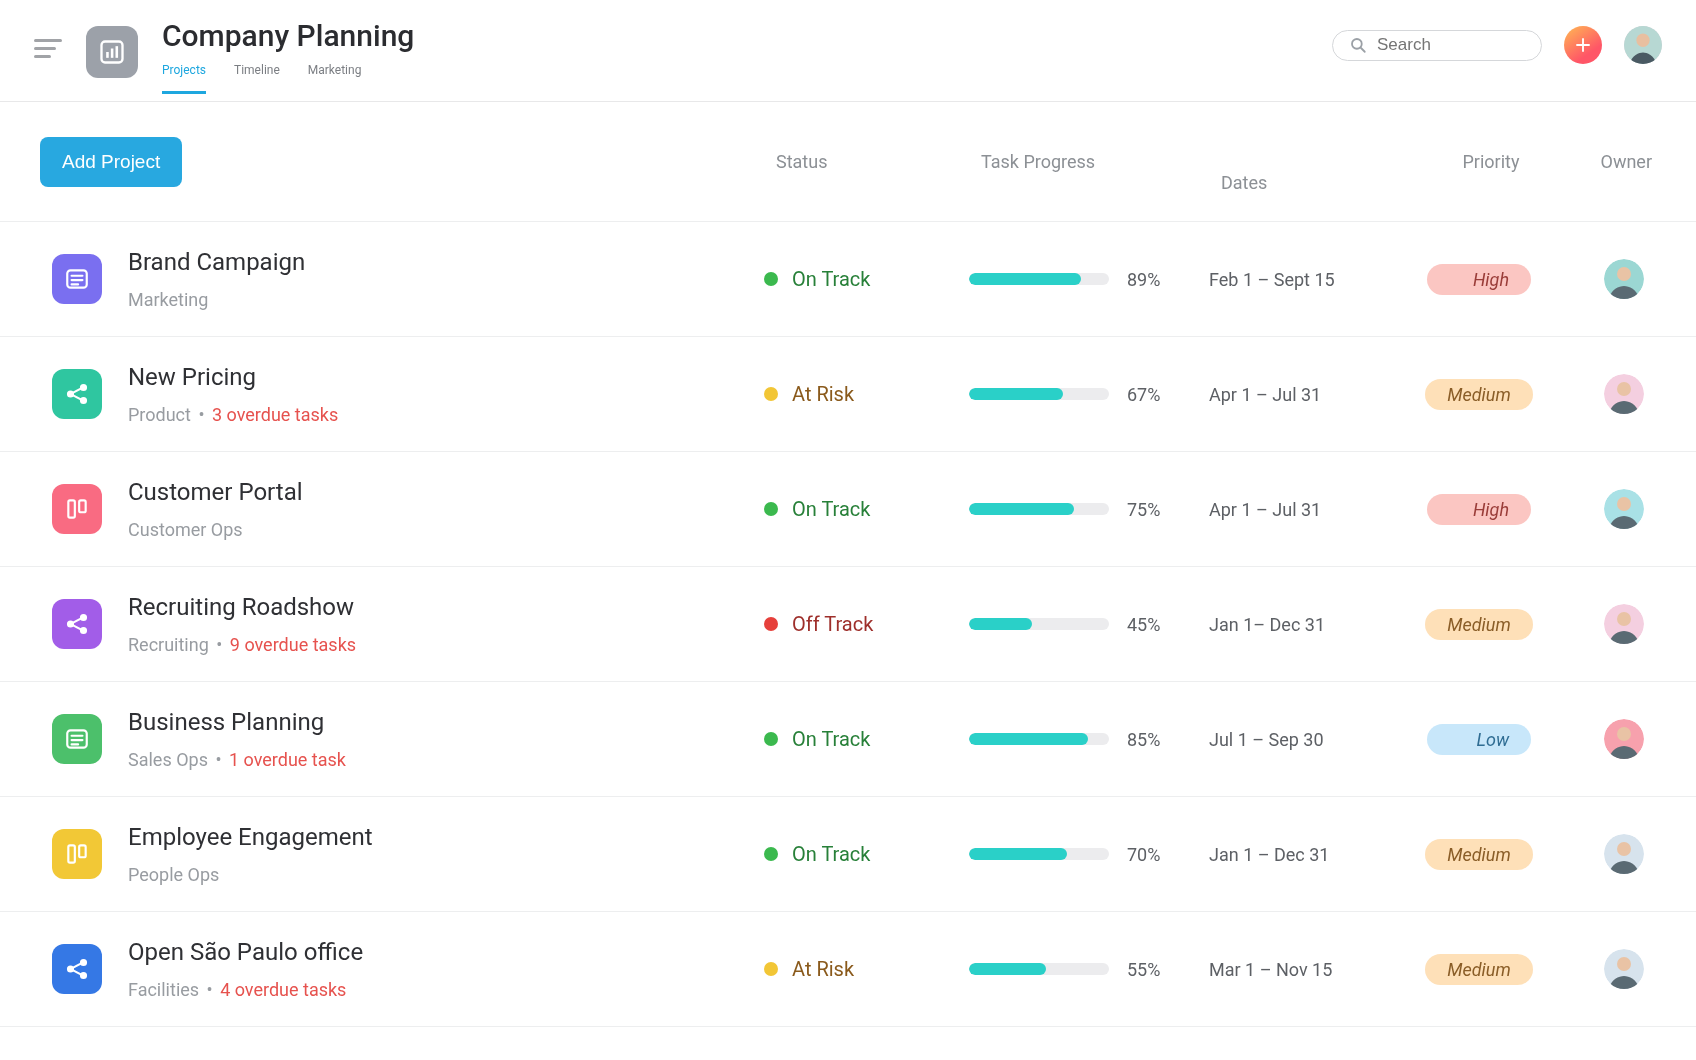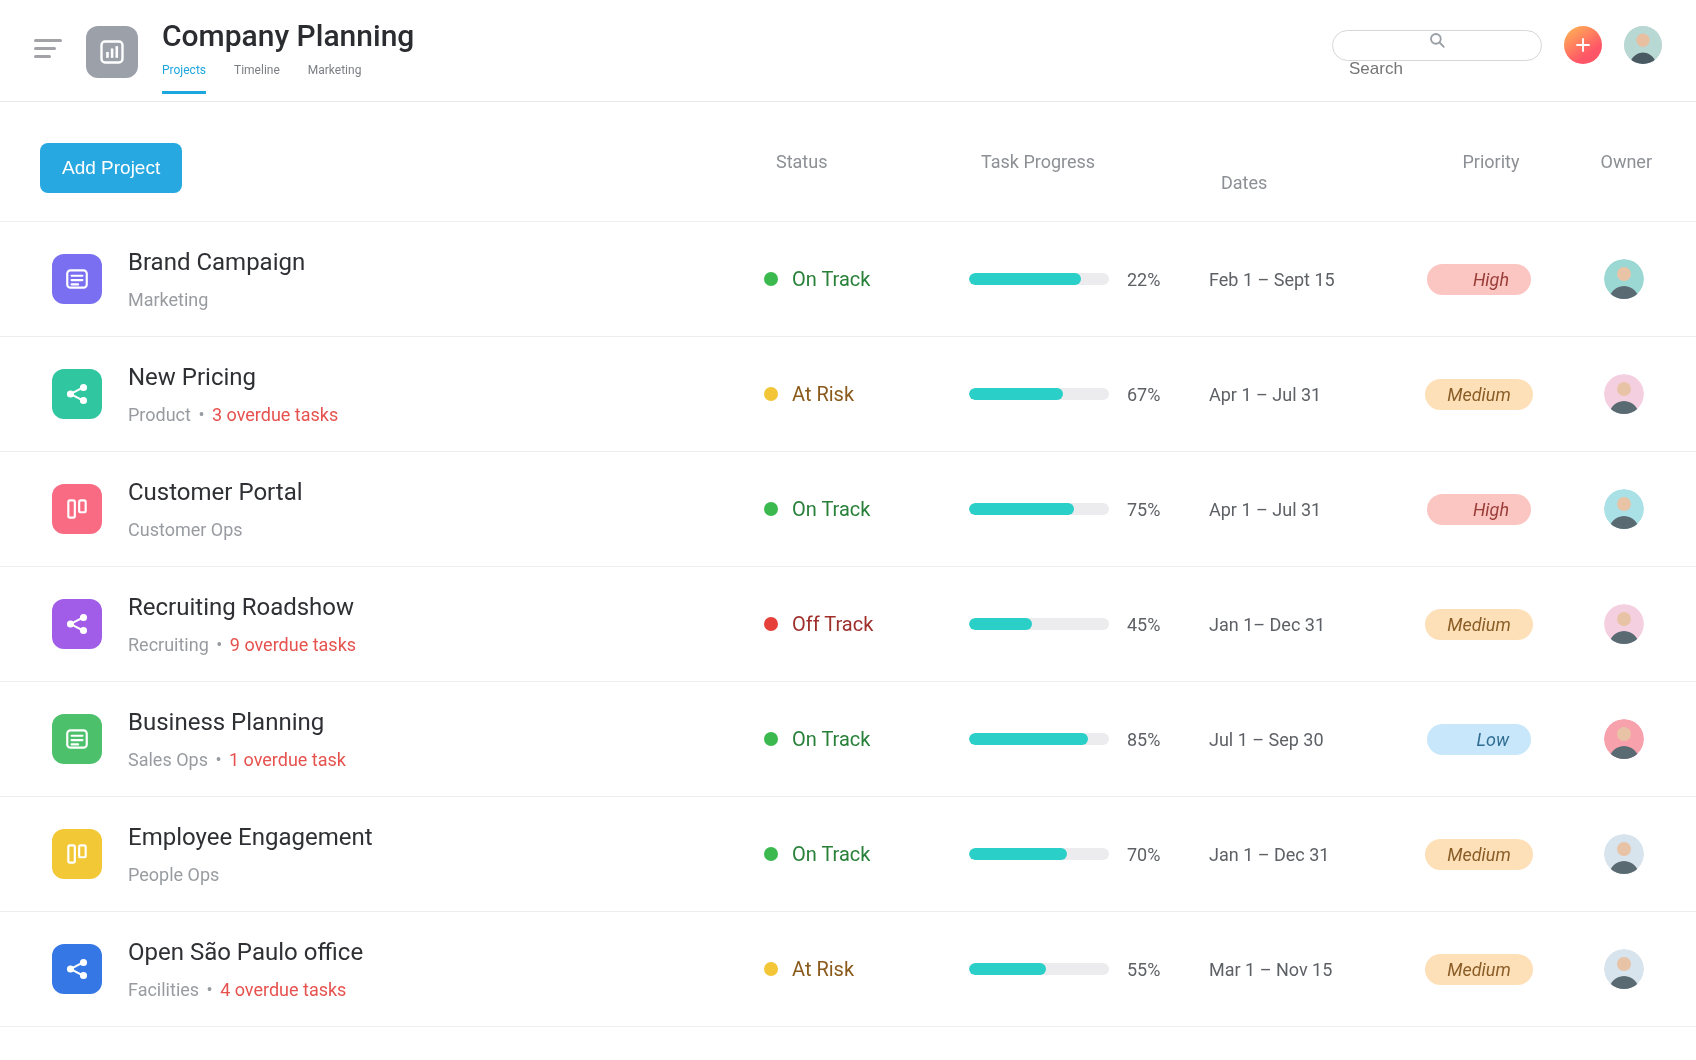--- a/index.html
+++ b/index.html
@@ -88,21 +88,20 @@
 .search {
   display: flex;
   align-items: center;
   width: 210px;
   height: 31px;
   border: 1px solid #d5d7da;
   border-radius: 20px;
   padding: 0 16px;
   gap: 10px;
   color: #9ba0a6;
-  flex-direction: column;
 }
 .search input {
   border: none;
   outline: none;
   font-size: 17px;
   color: #4a4c50;
   background: transparent;
   width: 100%;
 }
 .search svg { flex-shrink:0; }
@@ -126,21 +125,21 @@
   height: 38px;
   border-radius: 50%;
   background: #cfd3d7;
   display:flex; align-items:center; justify-content:center;
   overflow:hidden;
 }
 
 
 .action-bar {
   display: flex;
-  align-items: flex-end;
+  align-items: center;
   padding: 28px 40px;
   border-bottom: 1px solid #edeeef;
 }
 .add-project-btn {
   background: #28a8e0;
   color: #fff;
   font-size: 19px;
   font-weight: 500;
   border: none;
   border-radius: 8px;
@@ -323,21 +322,21 @@
       </div>
       <div class="cells">
         <div class="cell-status">
           <span class="status-dot" style="background: rgb(59, 185, 78);"></span>
           <span style="color: rgb(40, 128, 57);">On Track</span>
         </div>
         <div class="cell-progress">
           <div class="progress-bar">
             <div class="progress-fill" style="width: 80%;"></div>
           </div>
-          <span class="progress-pct">22%</span>
+          <span class="progress-pct">89%</span>
         </div>
         <div class="cell-dates">Feb 1 – Sept 15</div>
         <div class="cell-priority">
           <span class="priority-pill" style="background: rgb(251, 198, 194); color: rgb(154, 61, 57);">High</span>
         </div>
         <div class="cell-owner">
           <div class="owner-avatar">
             <svg class="person-svg" width="40" height="40" viewBox="0 0 40 40">
               <circle cx="20" cy="20" r="20" fill="#9bd7d3"></circle>
               <circle cx="20" cy="15" r="7" fill="#e9c3a5"></circle>

